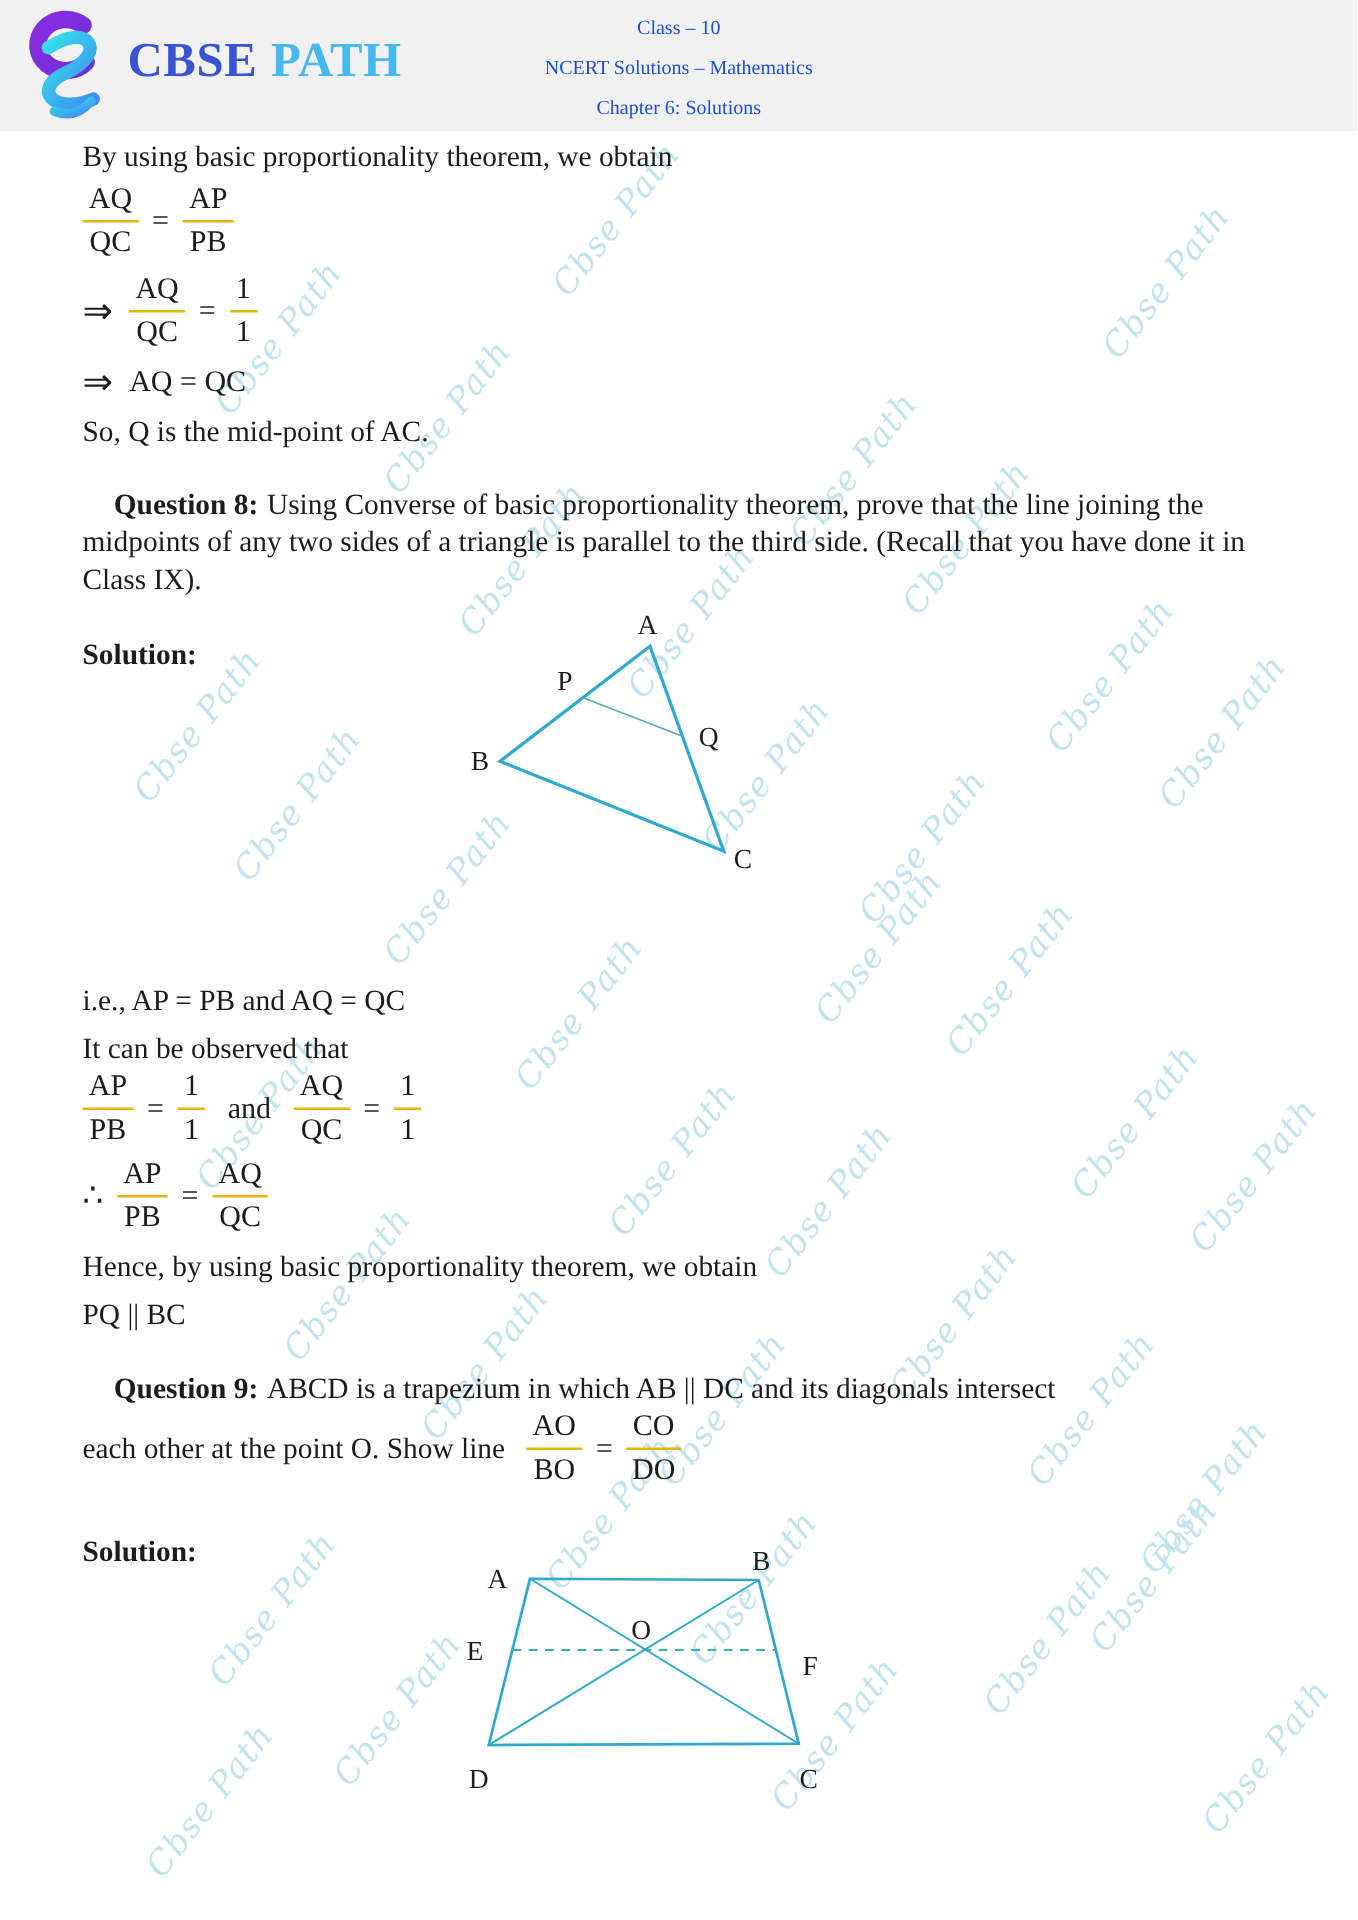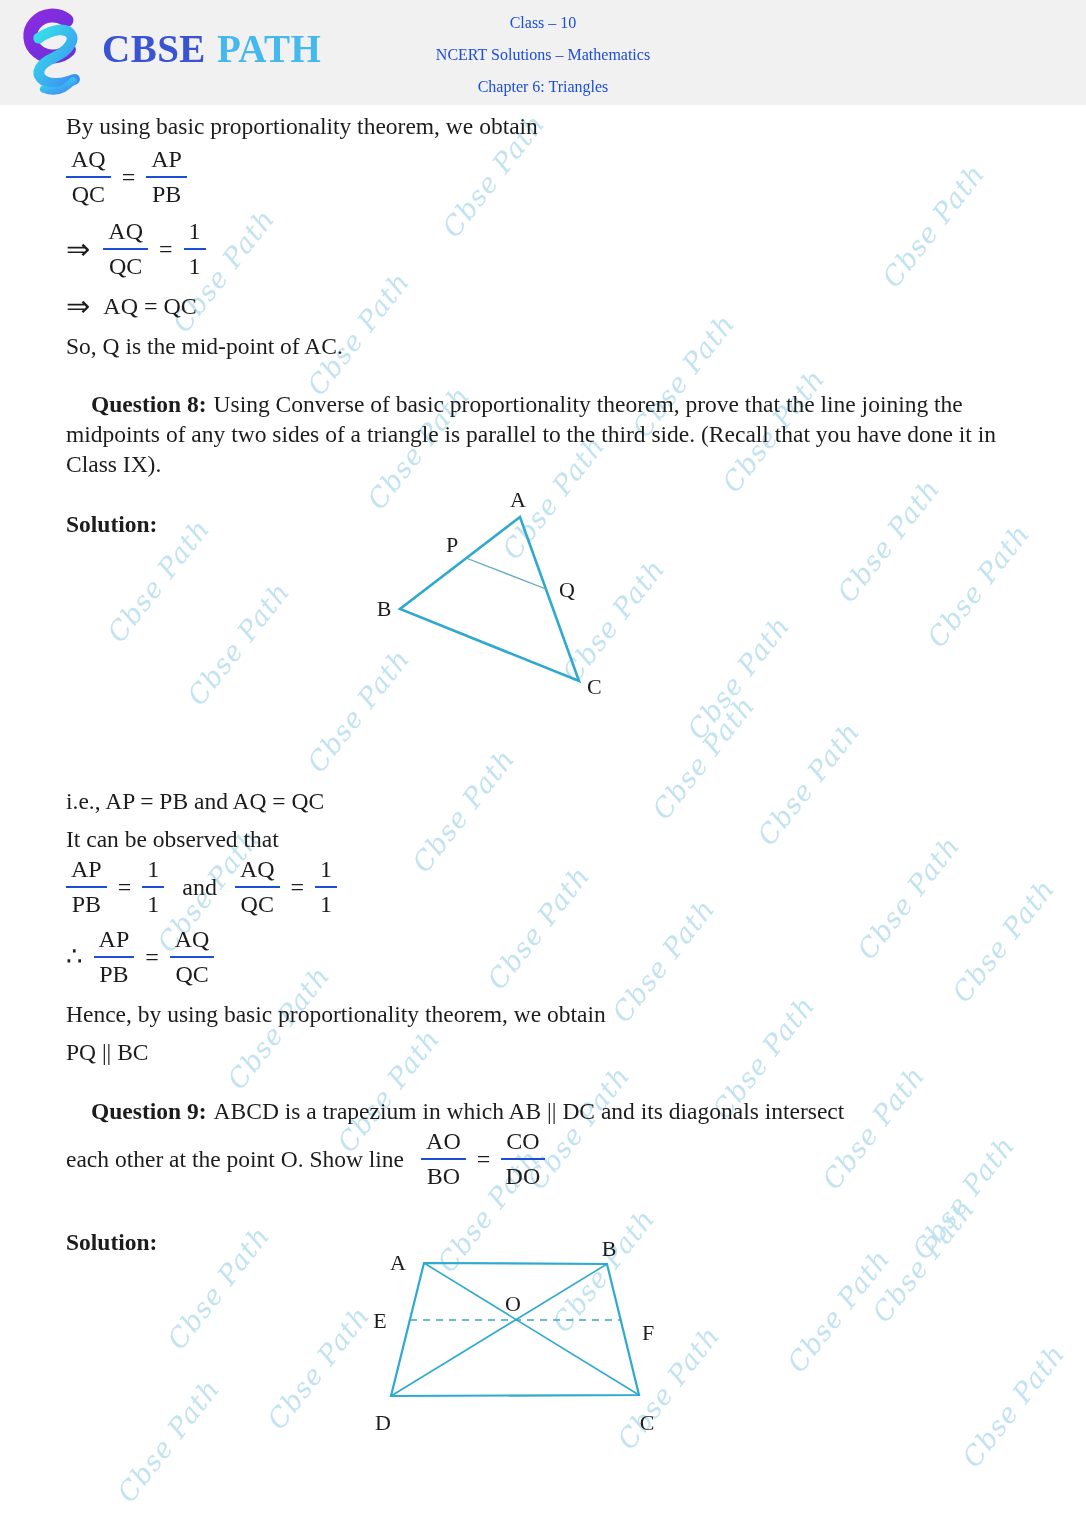--- a/index.html
+++ b/index.html
@@ -14,21 +14,21 @@
          font-family:"Liberation Serif",serif;}
   .brand-left{color:#3a53d3;margin-right:11px;}
   .brand-right{color:#45b9ee;}
   .header-center{position:absolute;left:0;right:0;top:7px;text-align:center;
                  font-size:16px;line-height:32px;color:#1d4ed8;}
   .blk{position:absolute;left:66px;font-size:23.5px;line-height:30px;z-index:1;}
   .b{font-weight:700;}
   .qlabel{font-weight:700;margin-right:7px;margin-left:25px;}
   .eq{display:flex;align-items:center;gap:11px;font-size:24px;}
   .frac{display:inline-flex;flex-direction:column;align-items:center;line-height:1.12;font-size:24px;}
-  .frac .num{padding:0 5px 3px;border-bottom:2px solid #1d4ed8;}
+  .frac .num{padding:0 5px 3px;border-bottom:2px solid #eab308;}
   .frac .den{padding-top:3px;}
   .arrow{font-size:29px;margin-right:2px;}
   .therefore{font-size:26px;}
   .eqnote{font-size:23.5px;margin-left:56px;}
   .andword{margin:0 7px;}
   .fig{position:absolute;z-index:1;}
   .fig text{font-family:"Liberation Serif",serif;font-size:22px;fill:#1d1d1d;}
   .wm{position:absolute;z-index:0;color:#c2e3ef;font-size:27px;font-style:italic;
       font-family:"DejaVu Serif",serif;transform:rotate(-52deg);white-space:nowrap;
       letter-spacing:1px;pointer-events:none;}
@@ -53,21 +53,21 @@
       <path d="M64,16 a27,25 0 1,0 3,36" fill="none" stroke="url(#lgP)" stroke-width="17" stroke-linecap="round"></path>
       <path d="M30,38 c38,-26 60,4 18,24 c-36,16 -12,42 26,26" fill="none" stroke="url(#lgC)" stroke-width="13" stroke-linecap="round"></path>
       <path d="M36,100 q20,8 36,-10" fill="none" stroke="url(#lgC)" stroke-width="9" stroke-linecap="round"></path>
     </svg>
     <div class="brand">
       <span class="brand-left">CBSE</span><span class="brand-right">PATH</span>
     </div>
     <div class="header-center">
       <div>Class – 10</div>
       <div>NCERT Solutions – Mathematics</div>
-      <div>Chapter 6: Triangles</div>
+      <div>Chapter 6: Solutions</div>
     </div>
   </div>
 
   <div id="wm-layer">
       <div class="wm" style="left: 420px; top: 160px;">Cbse Path</div>
       <div class="wm" style="left: 860px; top: 210px;">Cbse Path</div>
       <div class="wm" style="left: 150px; top: 255px;">Cbse Path</div>
       <div class="wm" style="left: 285px; top: 318px;">Cbse Path</div>
       <div class="wm" style="left: 610px; top: 360px;">Cbse Path</div>
       <div class="wm" style="left: 345px; top: 432px;">Cbse Path</div>

